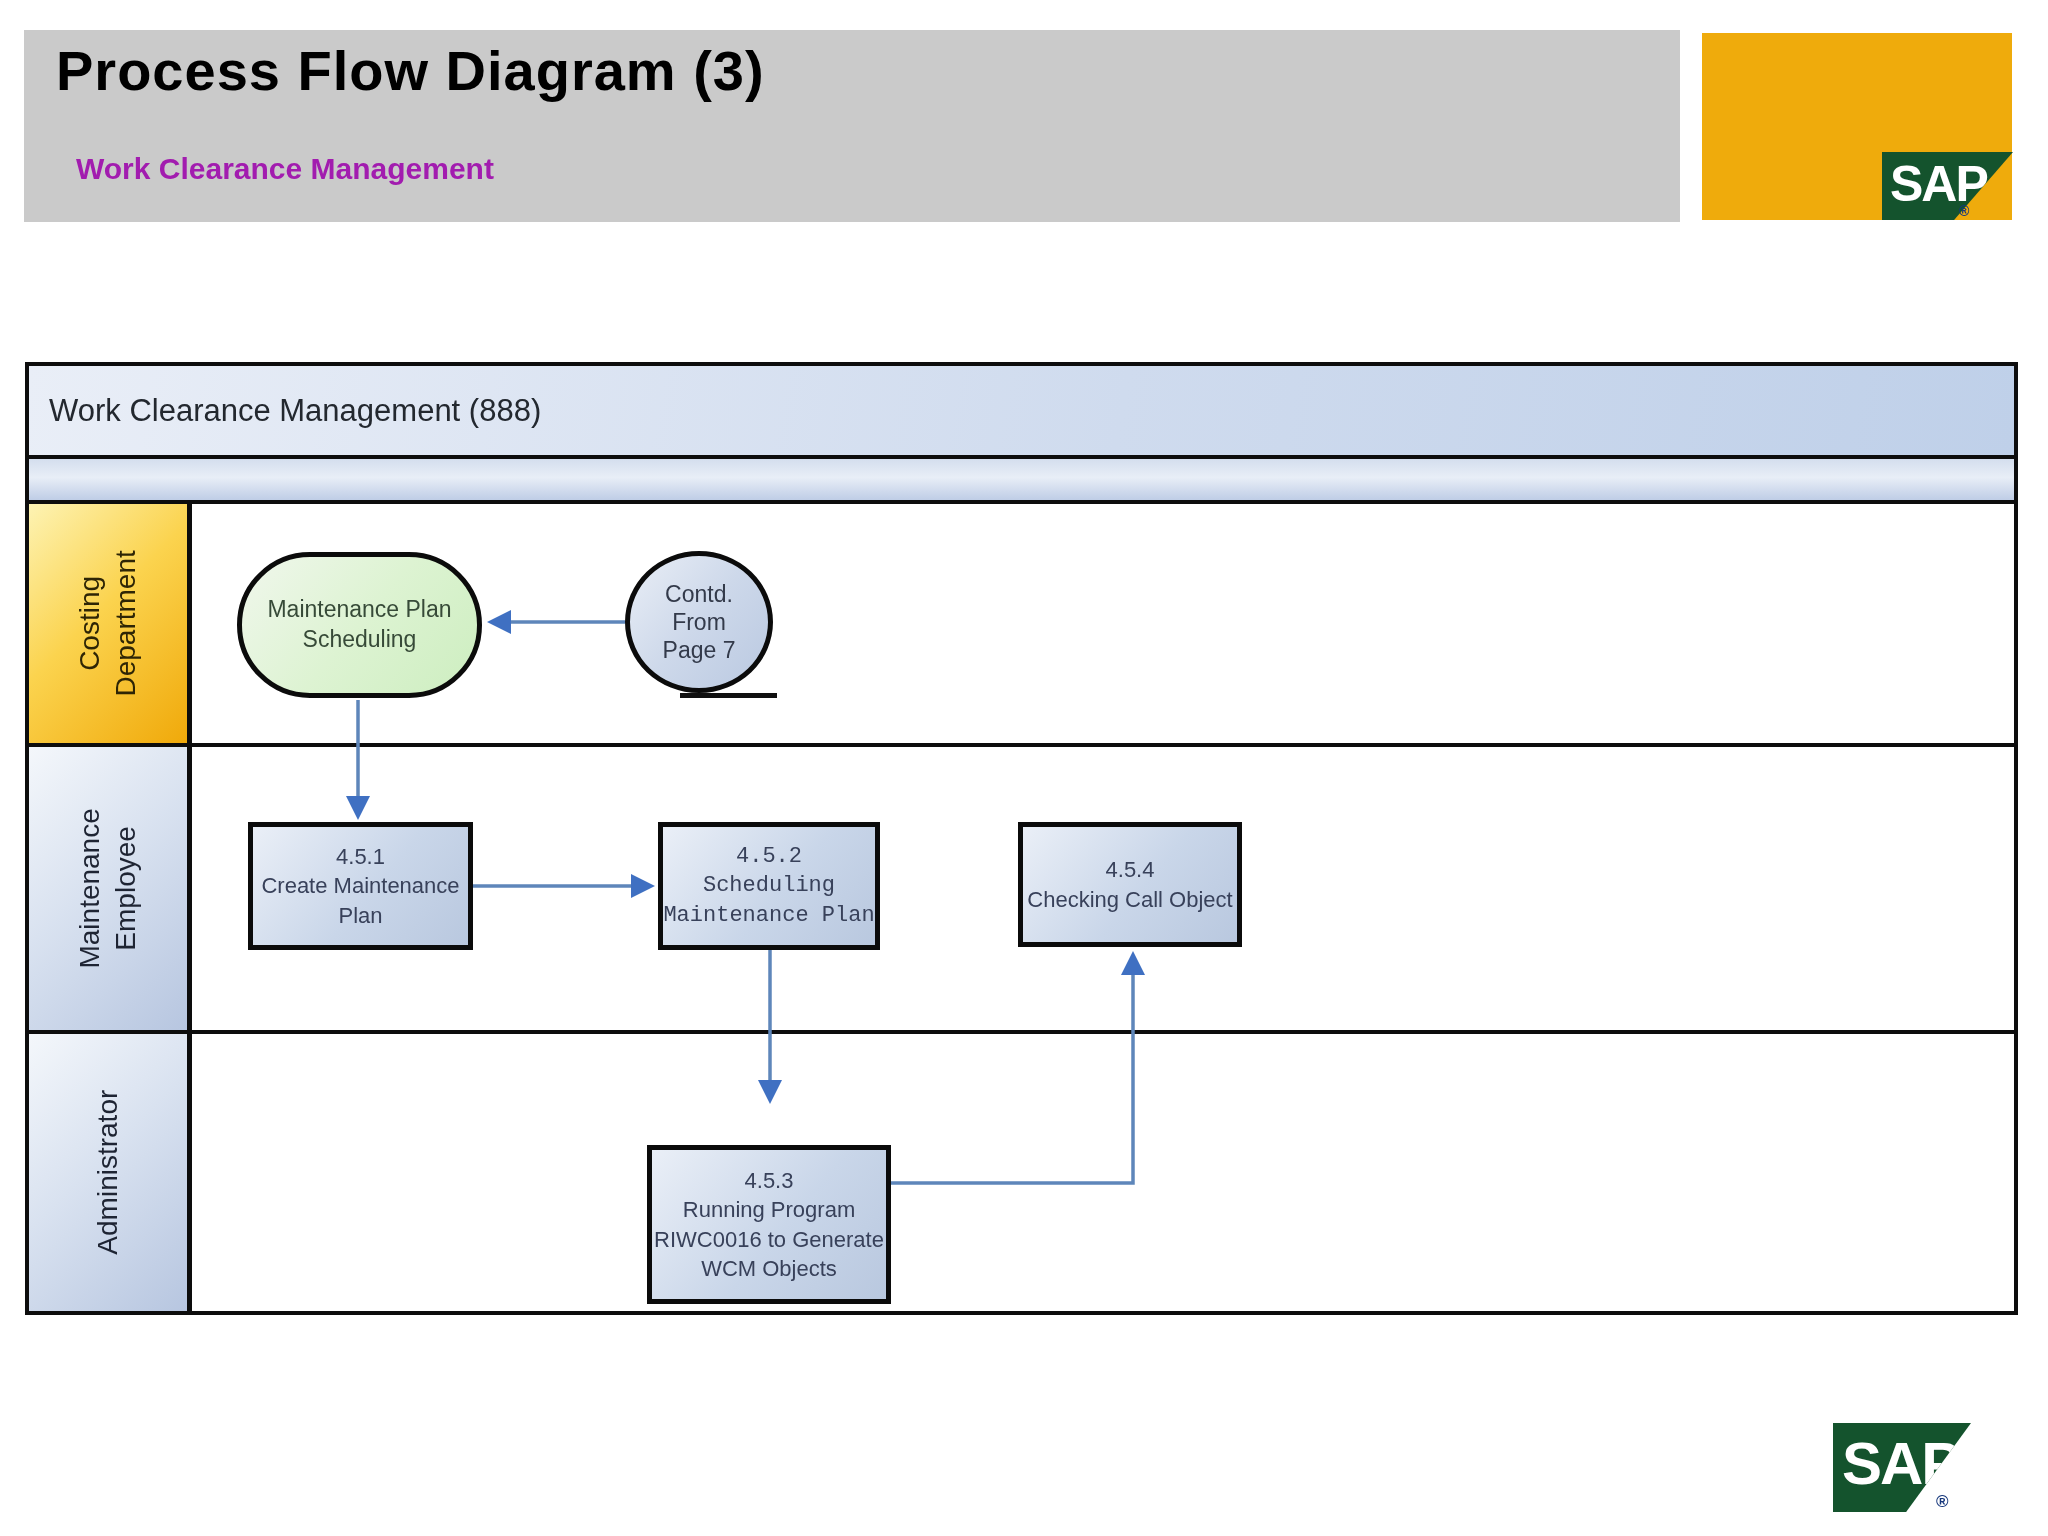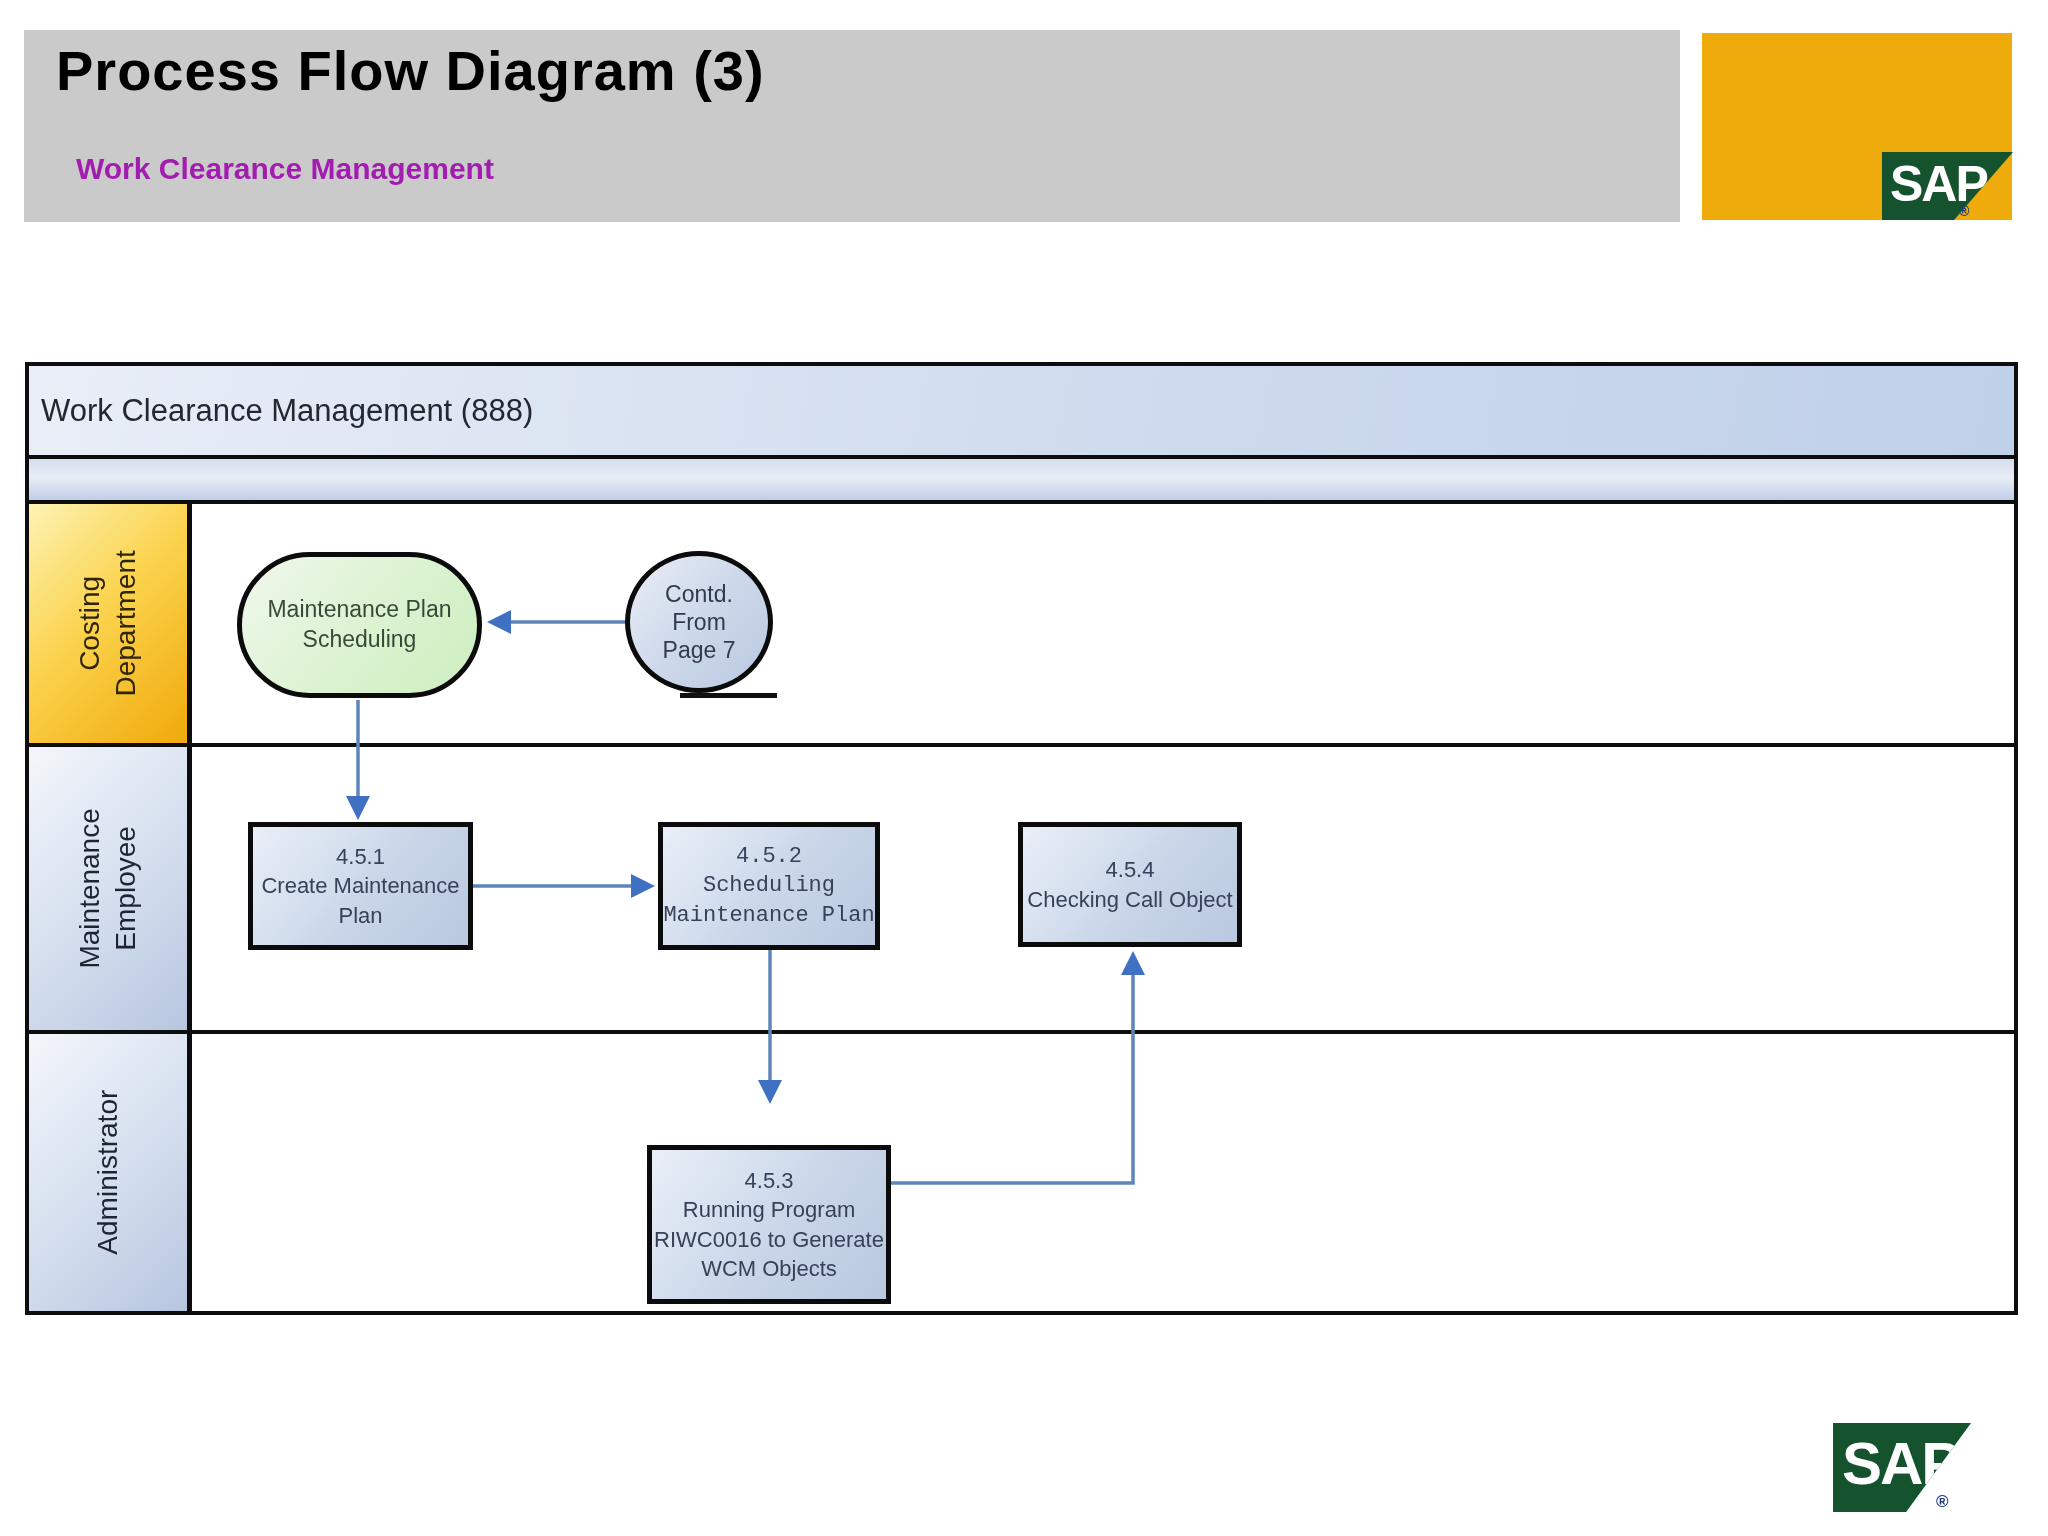--- a/index.html
+++ b/index.html
@@ -41,21 +41,21 @@
   
   .frame{
     position:absolute;left:25px;top:362px;width:1993px;height:953px;
     border:4px solid #0d0d0d;background:#ffffff;box-sizing:border-box;
     display:flex;flex-direction:column;
   }
   .row{box-sizing:border-box;}
   .frame-title-row{
     height:93px;border-bottom:4px solid #0d0d0d;
     background:linear-gradient(100deg,#e9eef7 0%,#cfdbee 55%,#bfd0e9 100%);
-    display:flex;align-items:center;padding-left:12px;
+    display:flex;align-items:center;padding-left:20px;
   }
   .frame-title-text{font-size:31px;color:#23282f;}
   .frame-strip-row{
     height:45px;border-bottom:4px solid #0d0d0d;
     background:linear-gradient(180deg,#d4deee 0%,#e8eef7 45%,#bfcde6 100%);
   }
   .lane{display:flex;border-bottom:4px solid #0d0d0d;}
   .lane-1{height:243px;}
   .lane-2{height:287px;}
   .lane-3{flex:1;border-bottom:none;}

